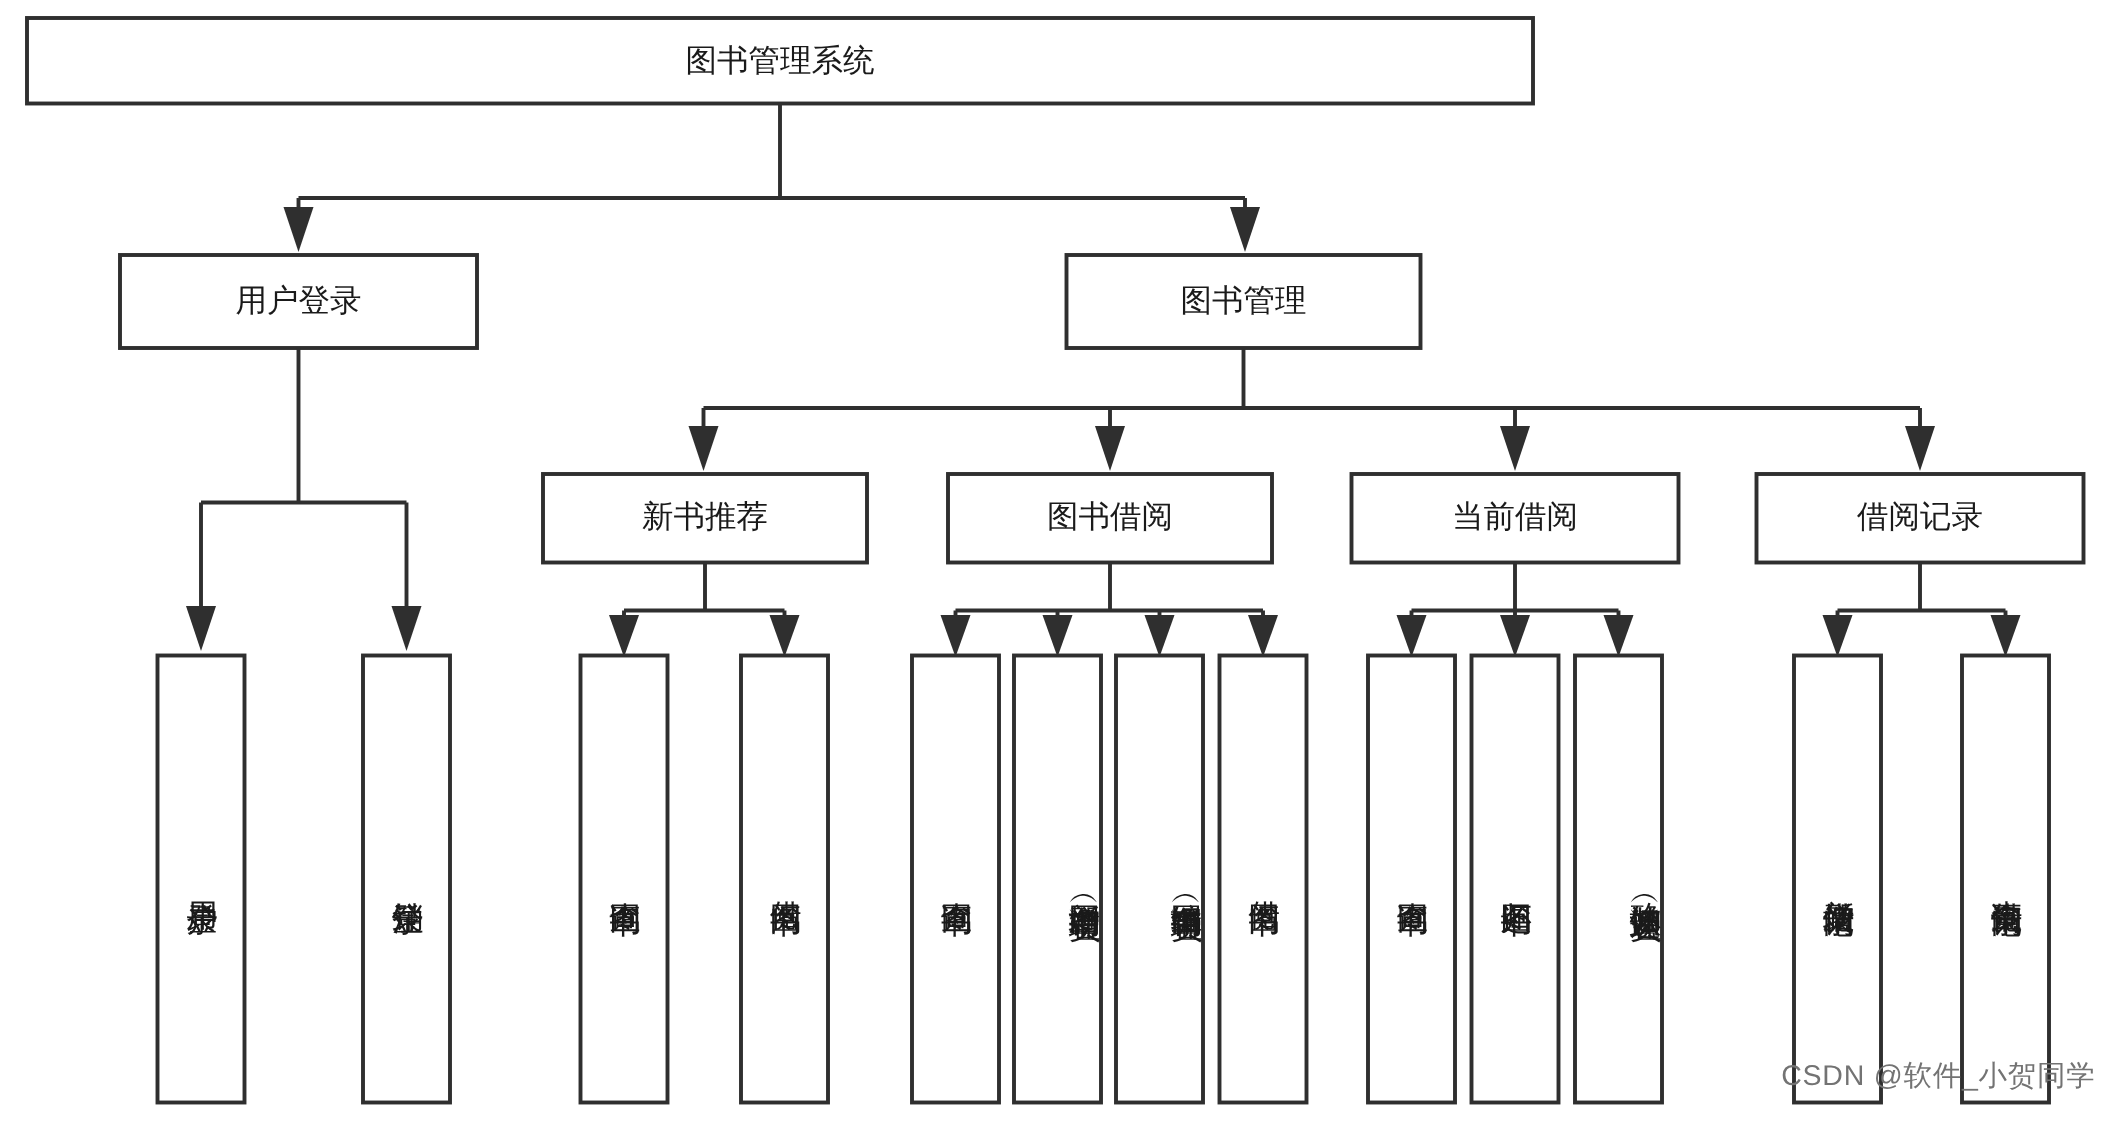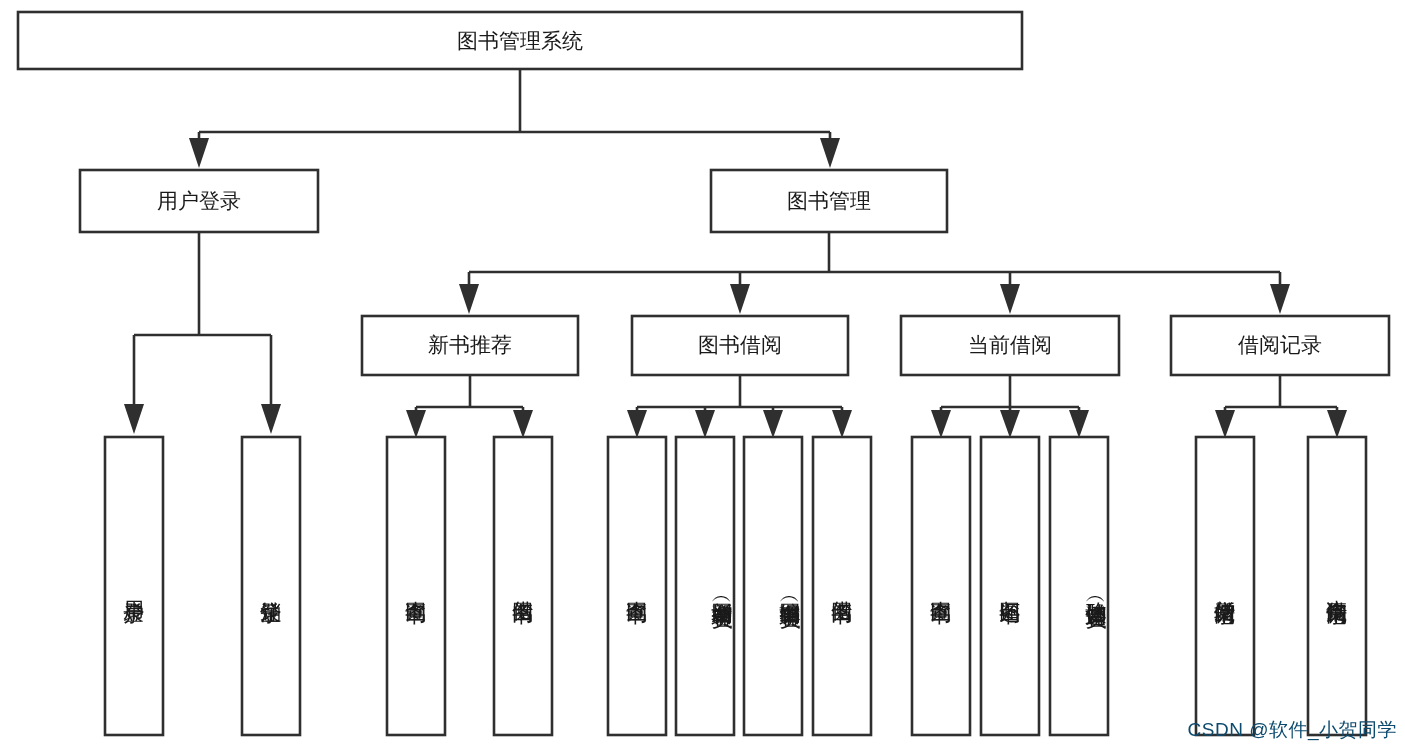--- a/index.html
+++ b/index.html
@@ -59,24 +59,24 @@
     line-height: 1.12;
     color: #1a1a1a;
     letter-spacing: 1px;
     text-align: center;
     white-space: nowrap;
     pointer-events: none;
   }
   .watermark {
     position: absolute;
     right: 8px;
-    bottom: 4px;
+    bottom: 17px;
     font-family: "Liberation Sans", "DejaVu Sans", sans-serif;
     font-size: 19px;
-    color: #0c4a6e;
+    color: #737373;
     letter-spacing: 0.5px;
     white-space: nowrap;
   }
 </style>
 </head>
 <body>
 
 <div id="diagram-root">
 
   <svg class="flow" viewBox="0 0 1405 747" xmlns="http://www.w3.org/2000/svg">

